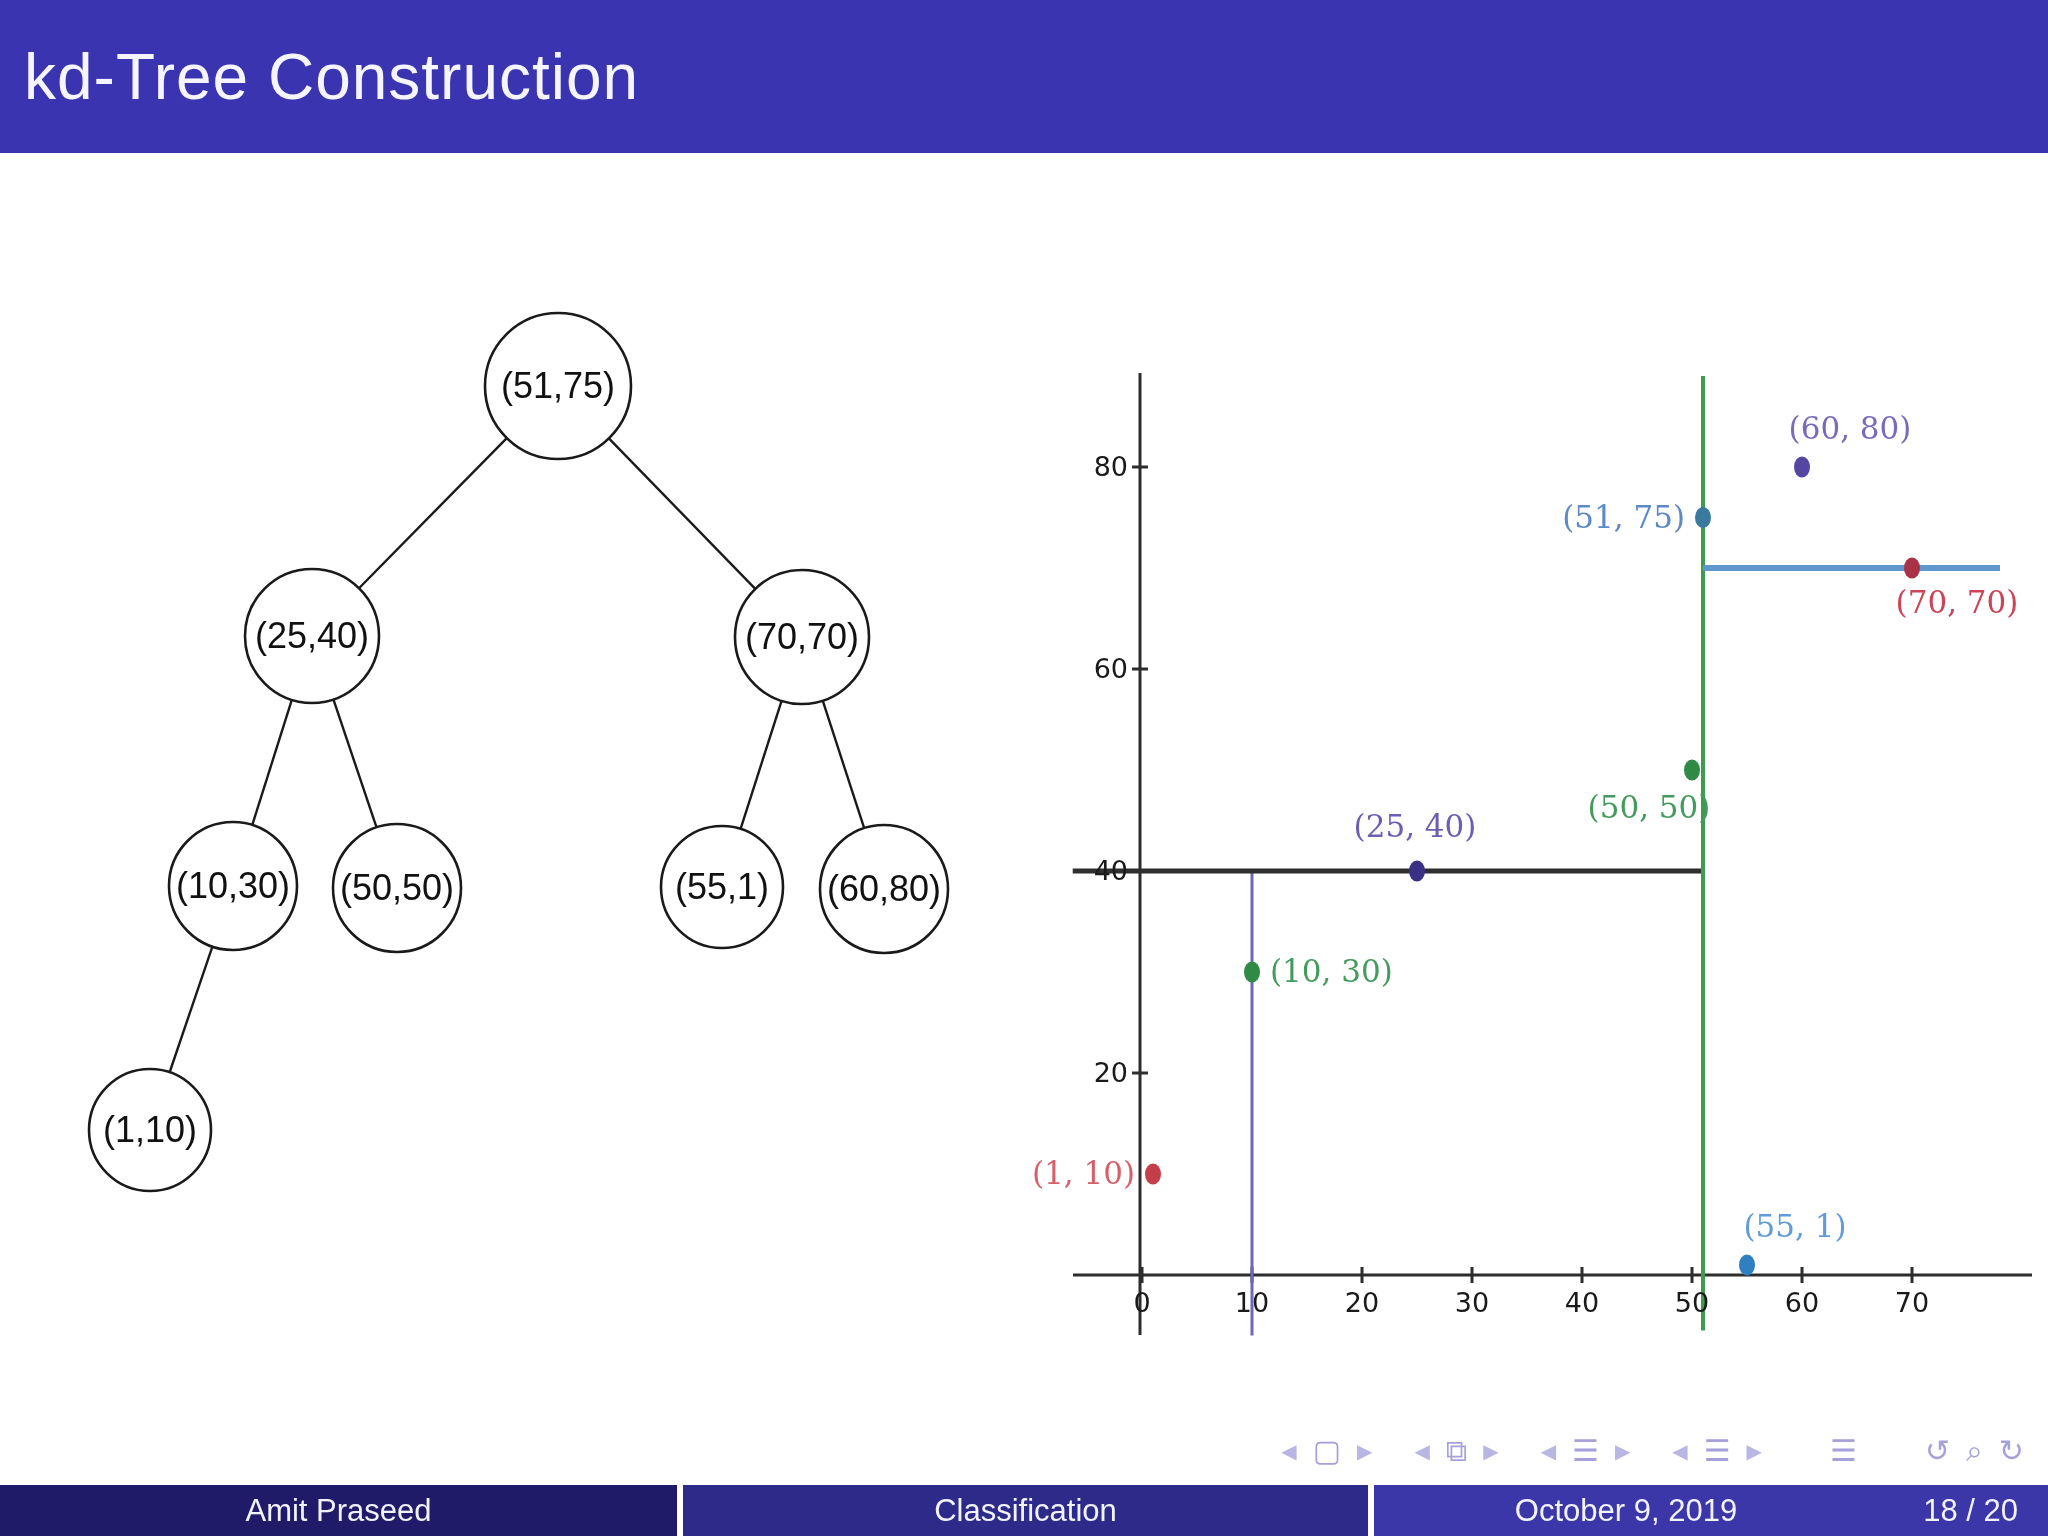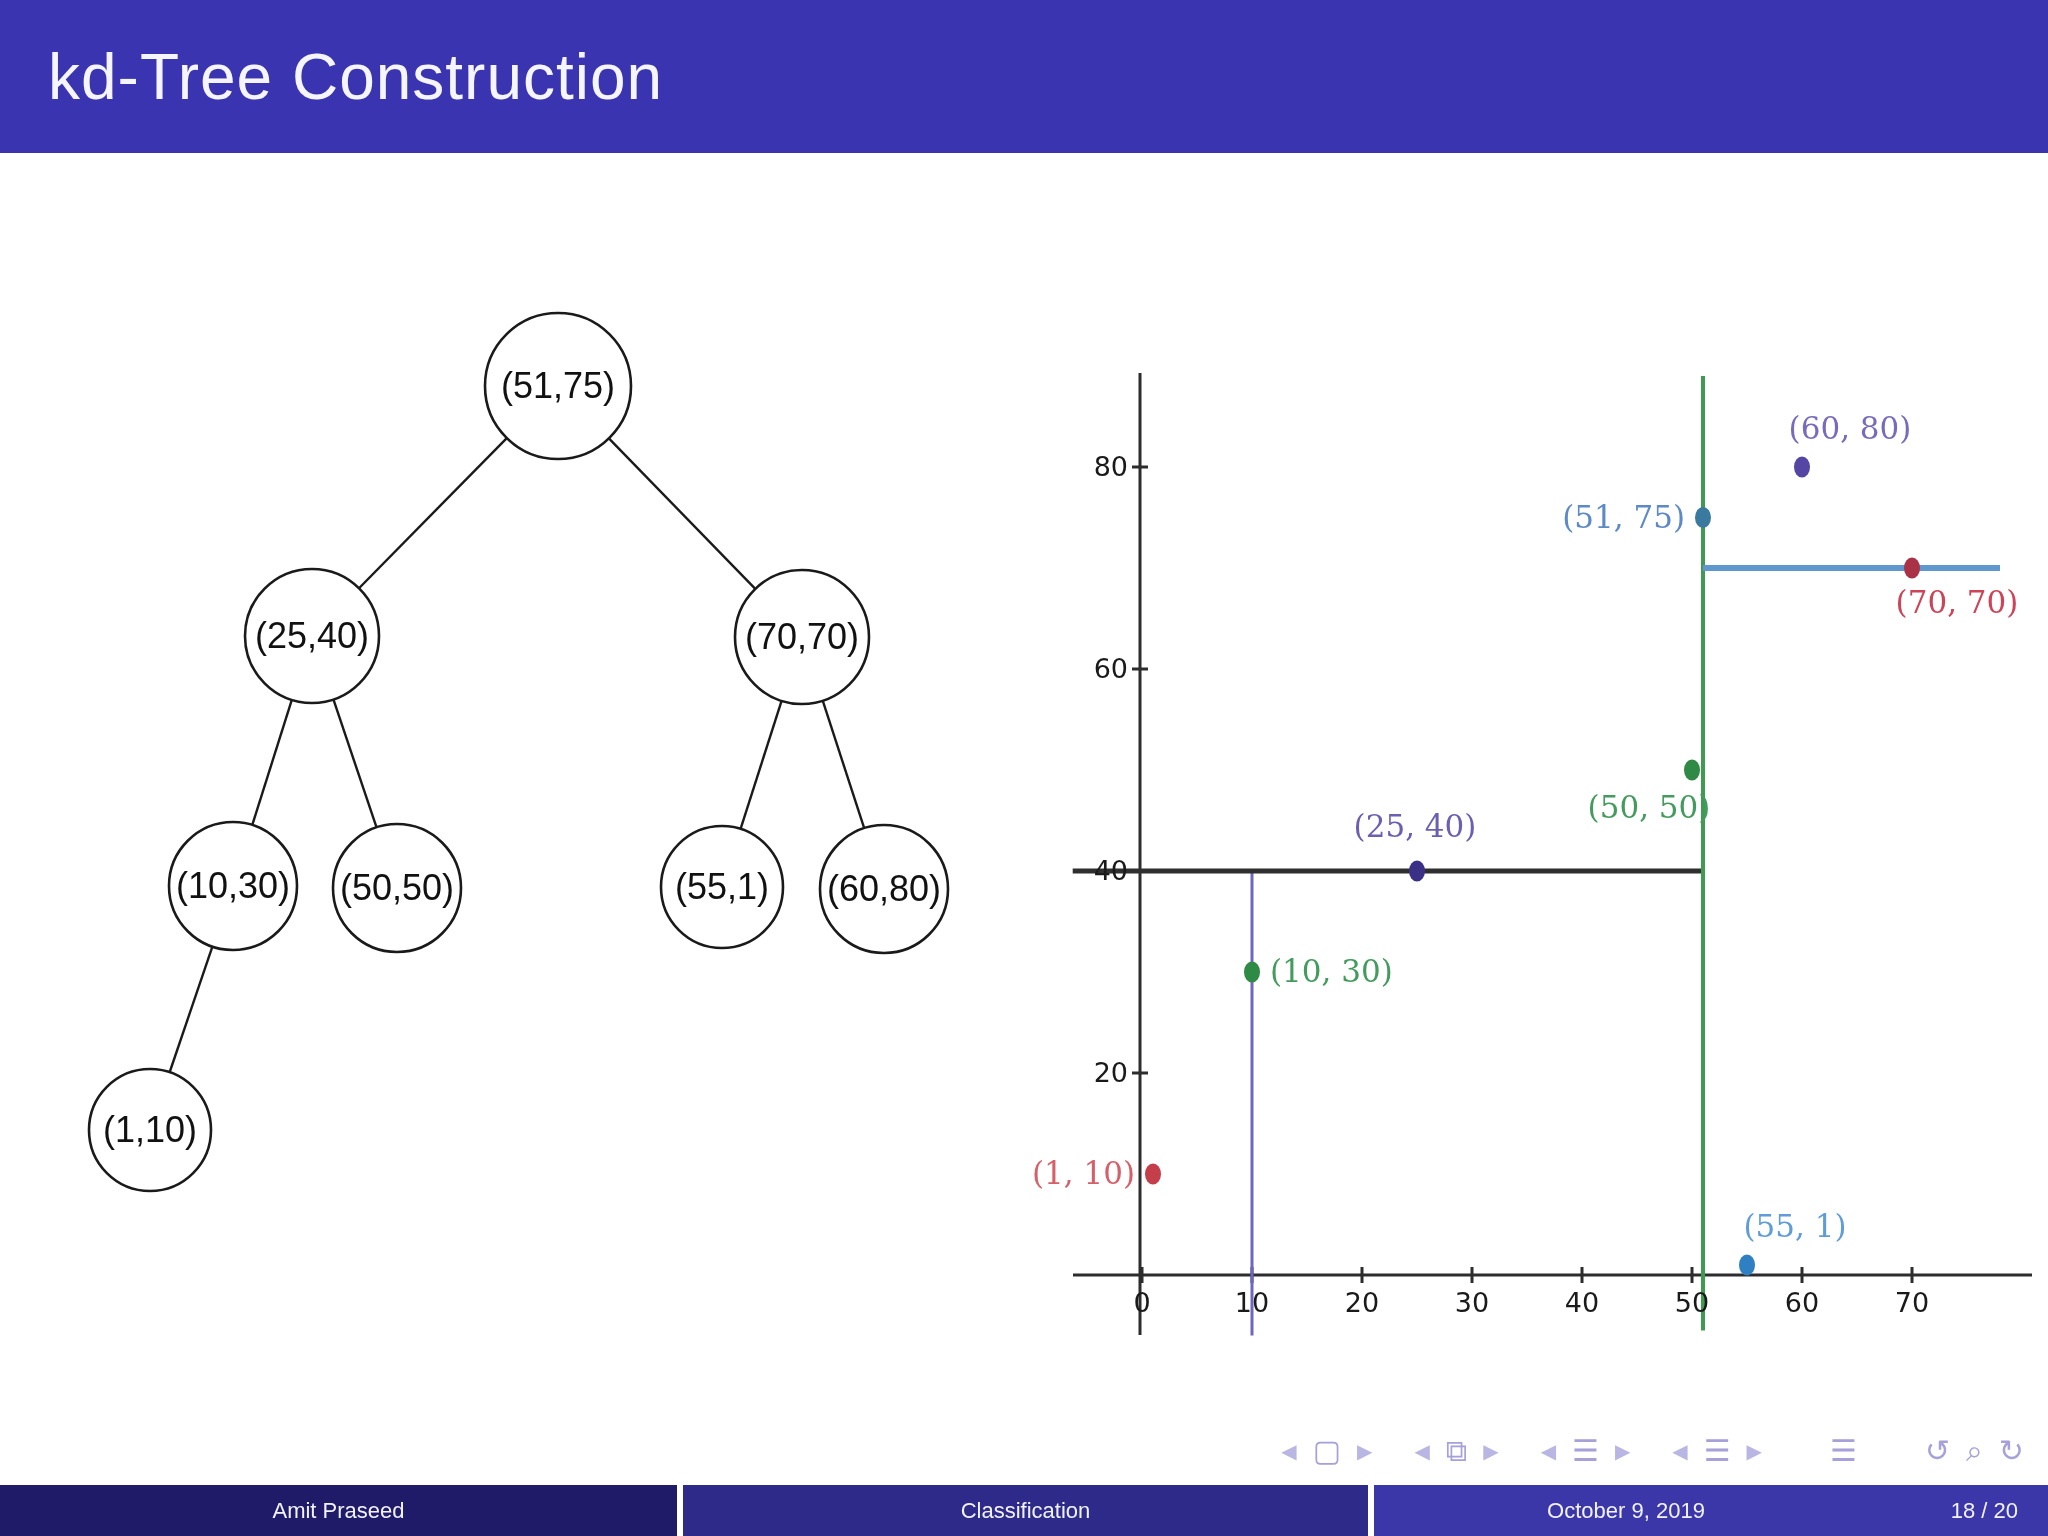--- a/index.html
+++ b/index.html
@@ -1,29 +1,29 @@
 <!DOCTYPE html>
 <html><head>
 <meta charset="utf-8">
 <style>
   html,body{margin:0;padding:0;background:#888;}
   .slide{position:relative;width:2048px;height:1536px;background:#ffffff;overflow:hidden;
          font-family:"Liberation Sans",sans-serif;}
   .titlebar{position:absolute;left:0;top:0;width:2048px;height:153px;background:#3a34b0;
             display:flex;align-items:center;}
-  .titlebar .t{color:#f5f5ff;font-size:64px;padding-left:48px;letter-spacing:1px;}
+  .titlebar .t{color:#f5f5ff;font-size:64px;padding-left:24px;letter-spacing:1px;}
   #scene{position:absolute;left:0;top:0;}
   .navbar{position:absolute;top:1430px;right:16px;display:flex;align-items:center;height:42px;}
   .navgroup{display:flex;align-items:center;margin-left:26px;}
   .navgroup.biggap{margin-left:52px;}
   .nav-el{color:#a6a2d9;line-height:1;margin:0 8px;cursor:pointer;}
   .nav-tri{font-size:20px;color:#b9b6e4;}
   .nav-ic{font-size:30px;}
   .footer{position:absolute;left:0;bottom:0;width:2048px;height:51px;display:flex;
-          color:#f2f2fb;font-size:22px;gap:6px;}
+          color:#f2f2fb;font-size:31px;gap:6px;}
   .fseg{display:flex;align-items:center;justify-content:center;height:100%;}
   .fseg1{width:681px;background:#201b69;}
   .fseg2{width:689px;background:#2d2a8a;align-items:center;}
   .fseg3{width:678px;background:#3b37a8;position:relative;}
   .fseg3 .date{position:absolute;left:0;right:170px;text-align:center;}
   .fseg3 .page{position:absolute;right:30px;}
 </style>
 </head>
 <body>
 

